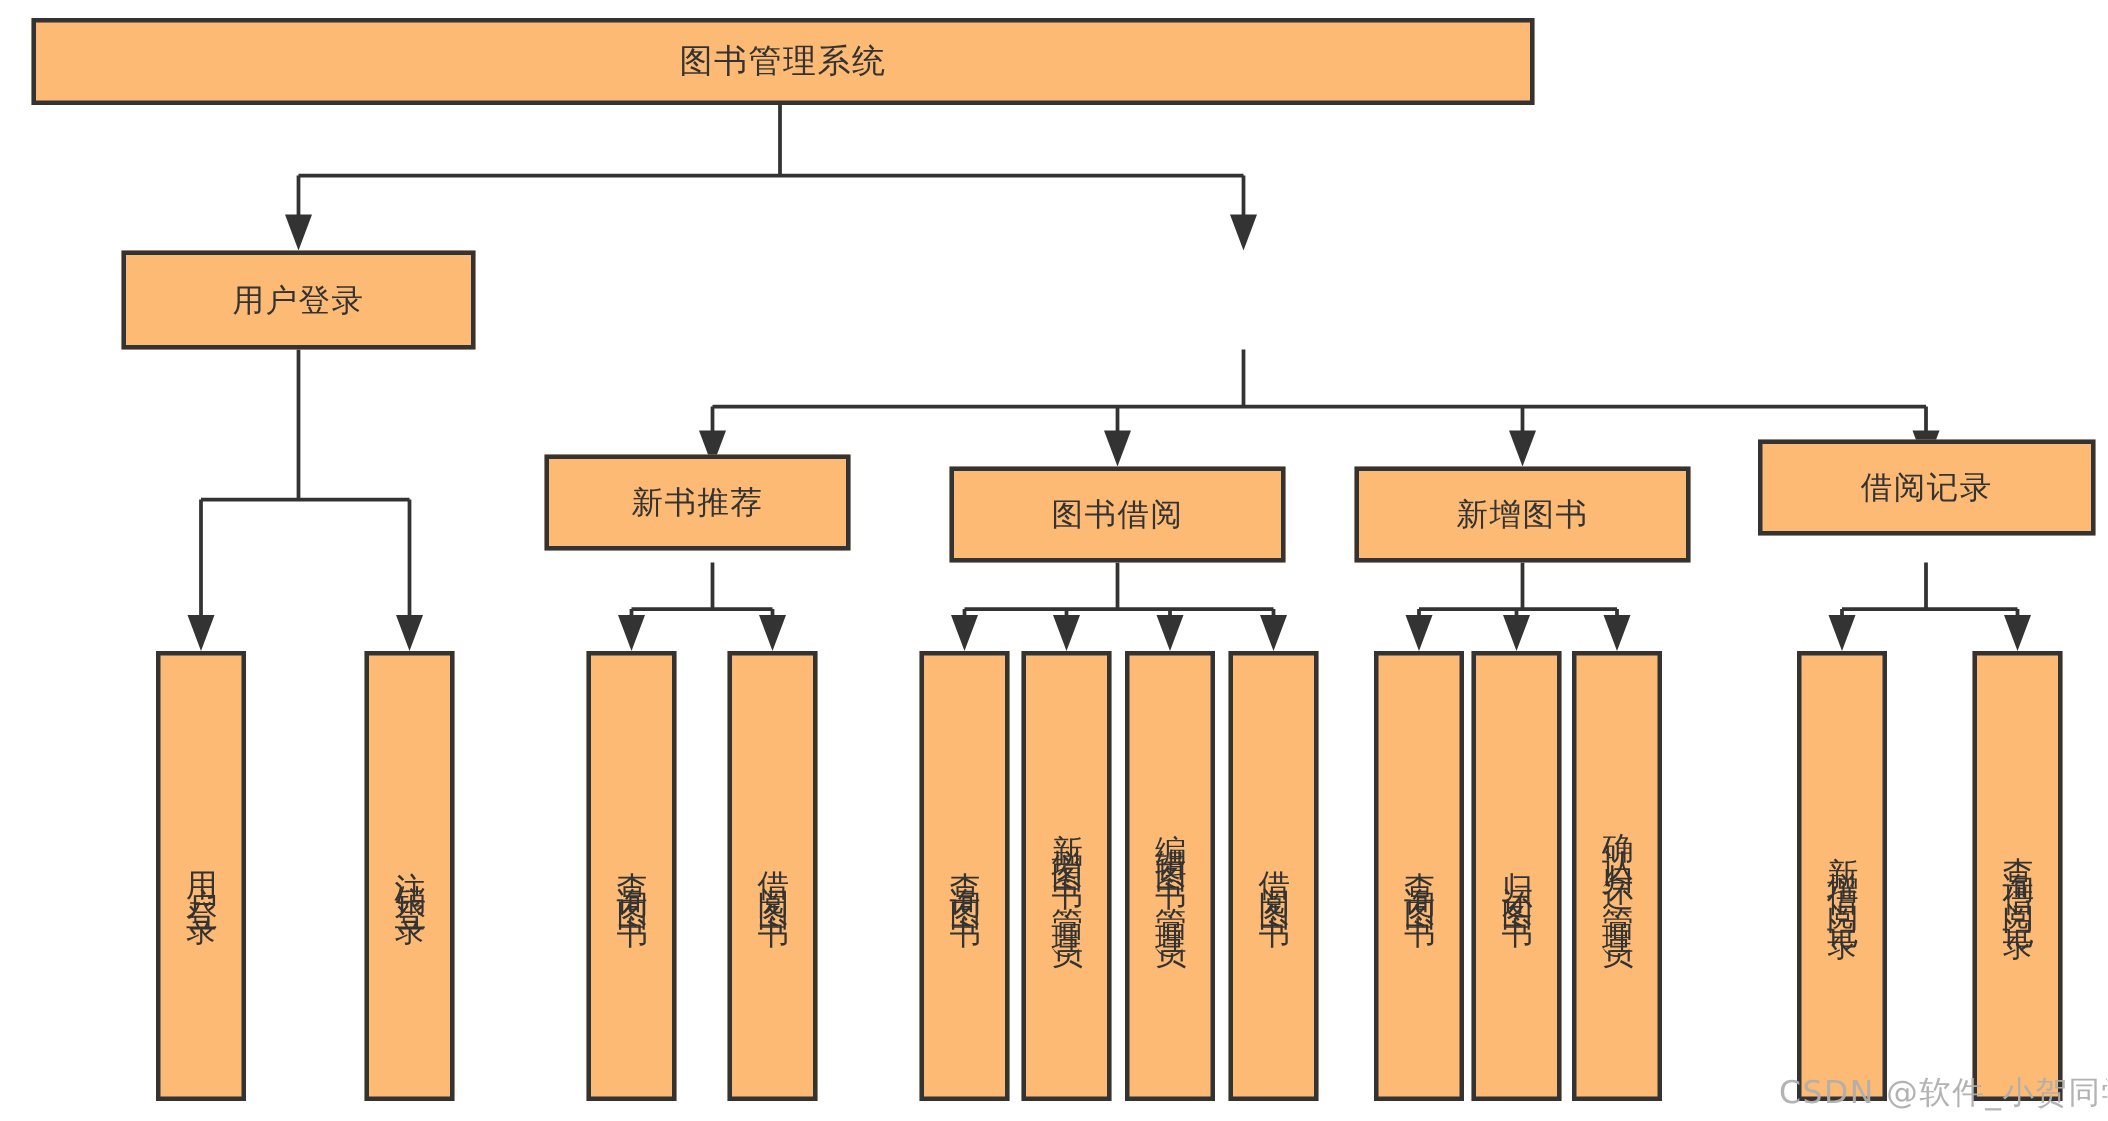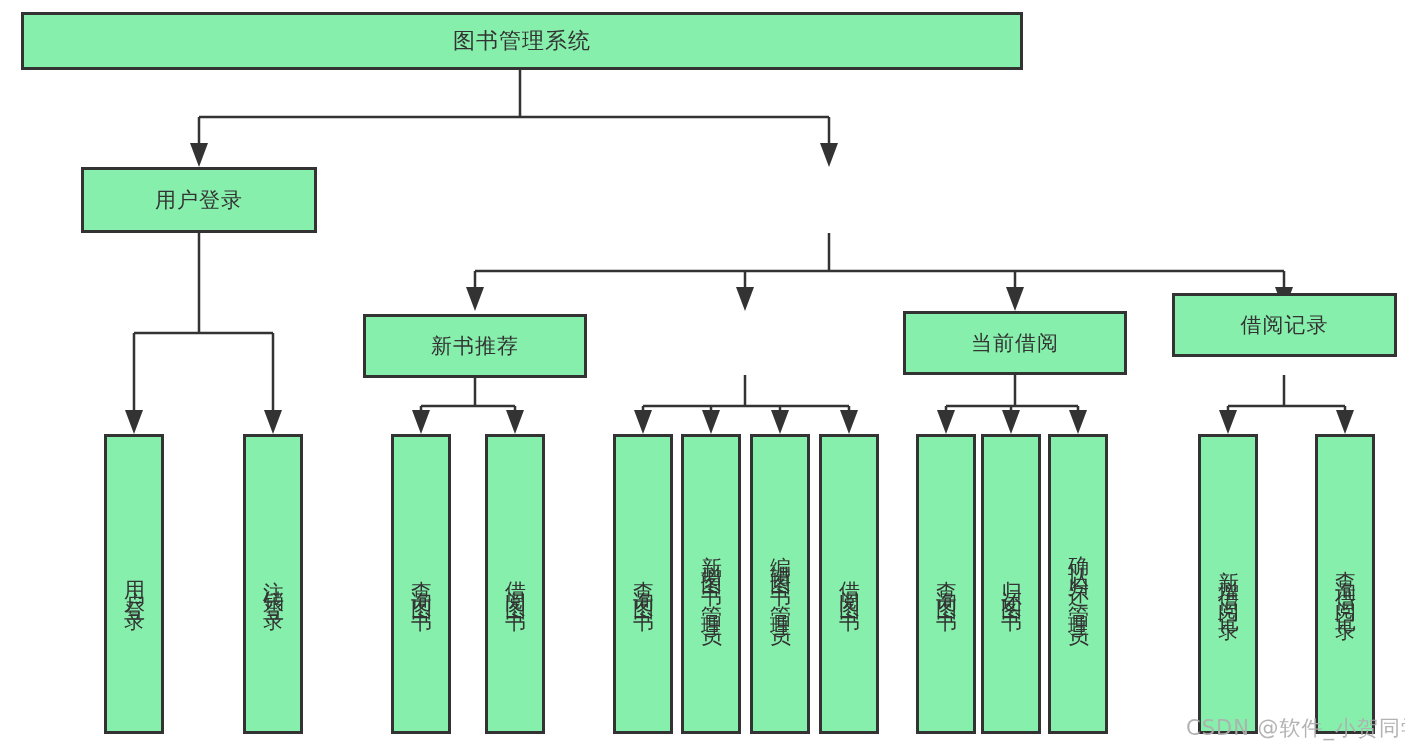--- a/index.html
+++ b/index.html
@@ -13,21 +13,21 @@
     overflow: hidden;
   }
   .connectors {
     position: absolute;
     left: 0; top: 0;
     width: 1405px; height: 747px;
   }
   .node {
     position: absolute;
     box-sizing: border-box;
-    background: #86efac;
+    background: #fdba74;
     border: 3px solid #333333;
     display: flex;
     align-items: center;
     justify-content: center;
     color: #333333;
   }
   .h-label {
     font-size: 21px;
     letter-spacing: 1px;
     white-space: nowrap;
@@ -109,25 +109,28 @@
   </svg>
 
   <div class="node root" style="left:21px; top:12px; width:1002px; height:58px;">
     <span class="h-label">图书管理系统</span>
   </div>
 
   <div class="node" style="left:81px; top:167px; width:236px; height:66px;">
     <span class="h-label">用户登录</span>
   </div>
 
-  <div class="node" style="left:363px; top:314px; width:224px; height:64px;text-align:right;">
+  <div class="node" style="left:363px; top:303px; width:204px; height:64px;text-align:right;">
     <span class="h-label">新书推荐</span>
   </div>
+  <div class="node" style="left:633px; top:311px; width:224px; height:64px;">
+    <span class="h-label">图书借阅</span>
+  </div>
   <div class="node" style="left:903px; top:311px; width:224px; height:64px;">
-    <span class="h-label">当前借阅</span>
+    <span class="h-label">新增图书</span>
   </div>
   <div class="node" style="left:1172px; top:293px; width:225px; height:64px;">
     <span class="h-label">借阅记录</span>
   </div>
 
   <div class="node leaf" style="left:104px; top:434px;">
     <span class="v-label">用户登录</span>
   </div>
   <div class="node leaf" style="left:243px; top:434px;">
     <span class="v-label">注销登录</span>

